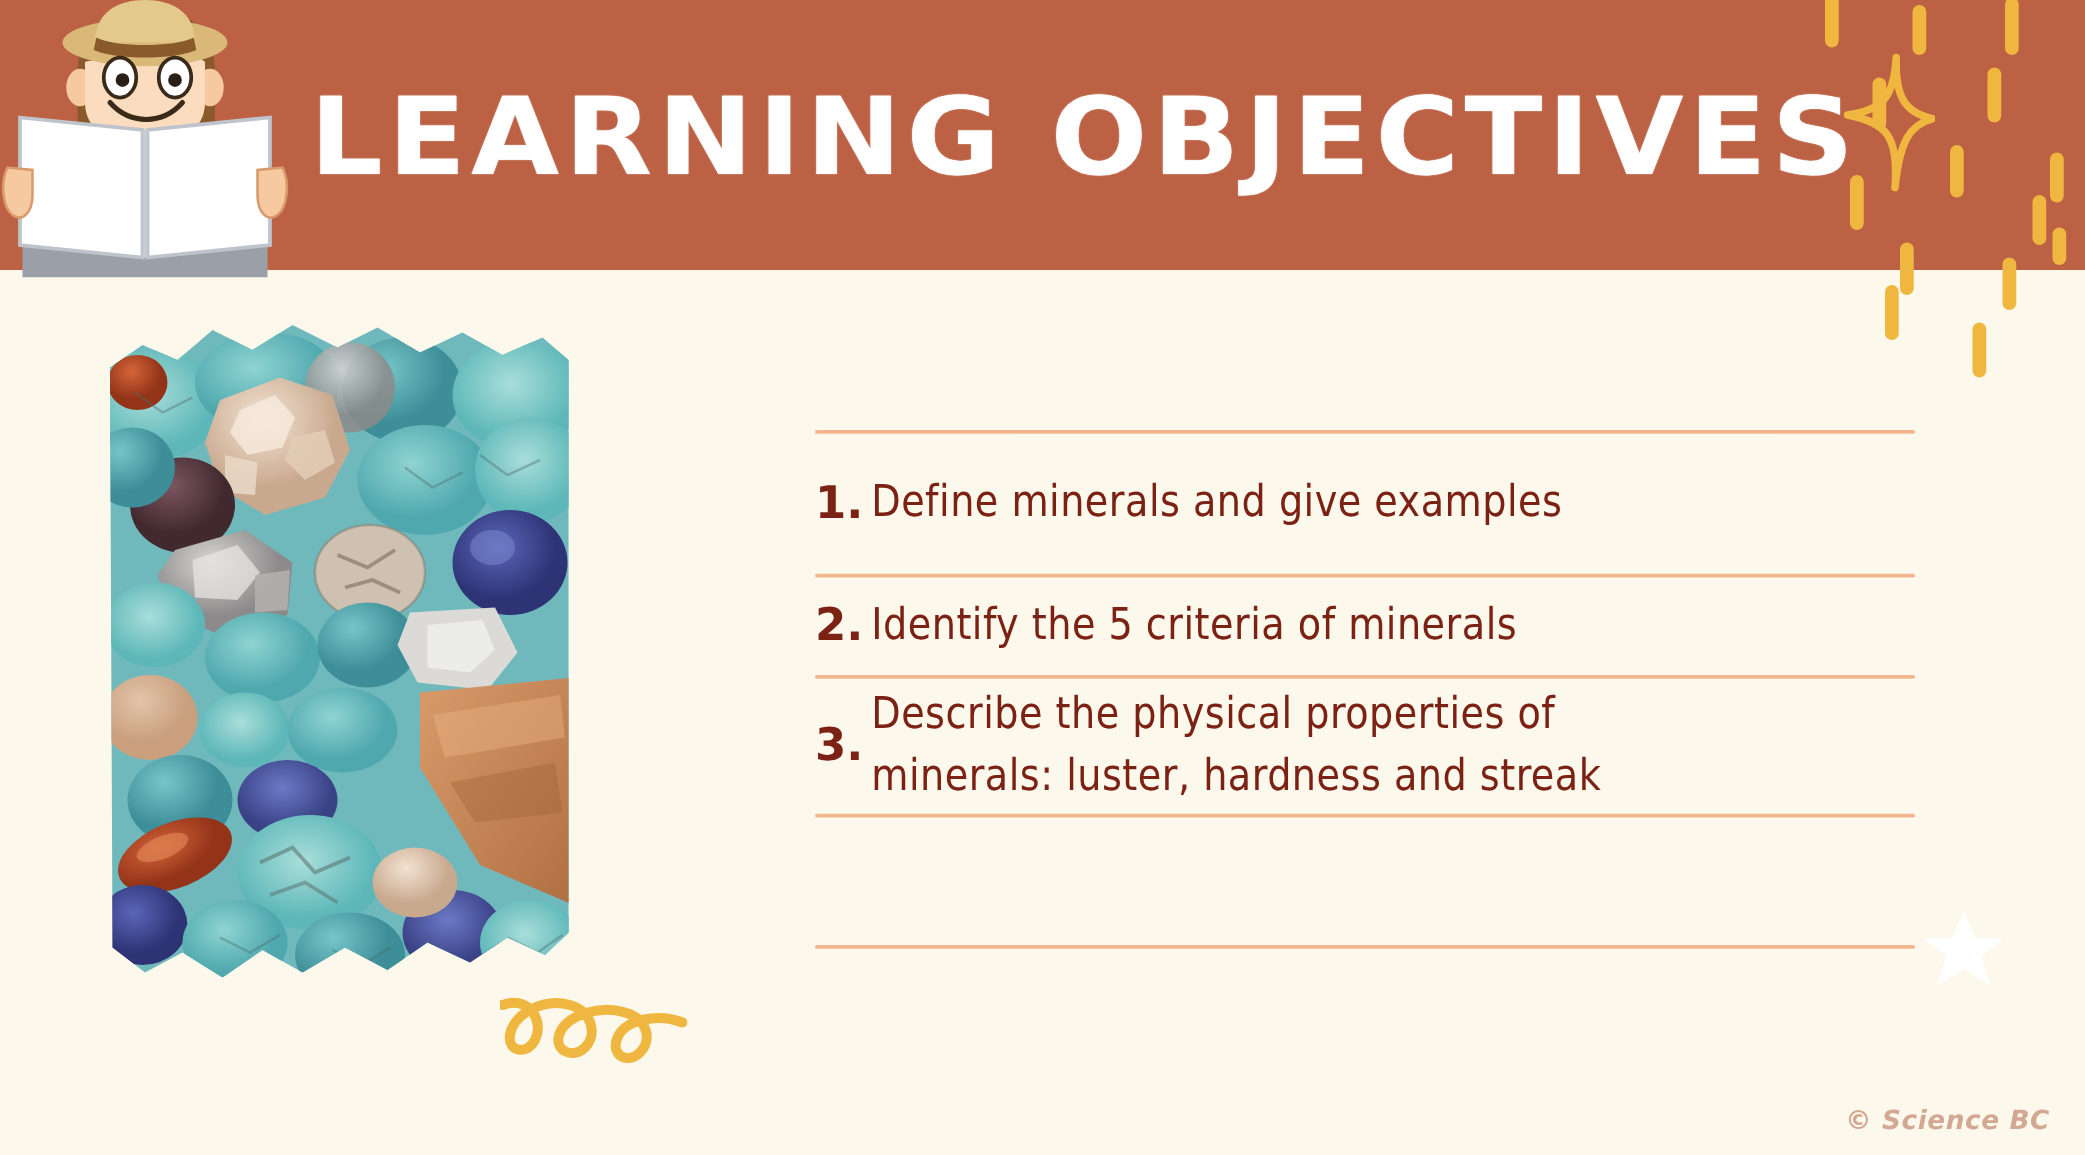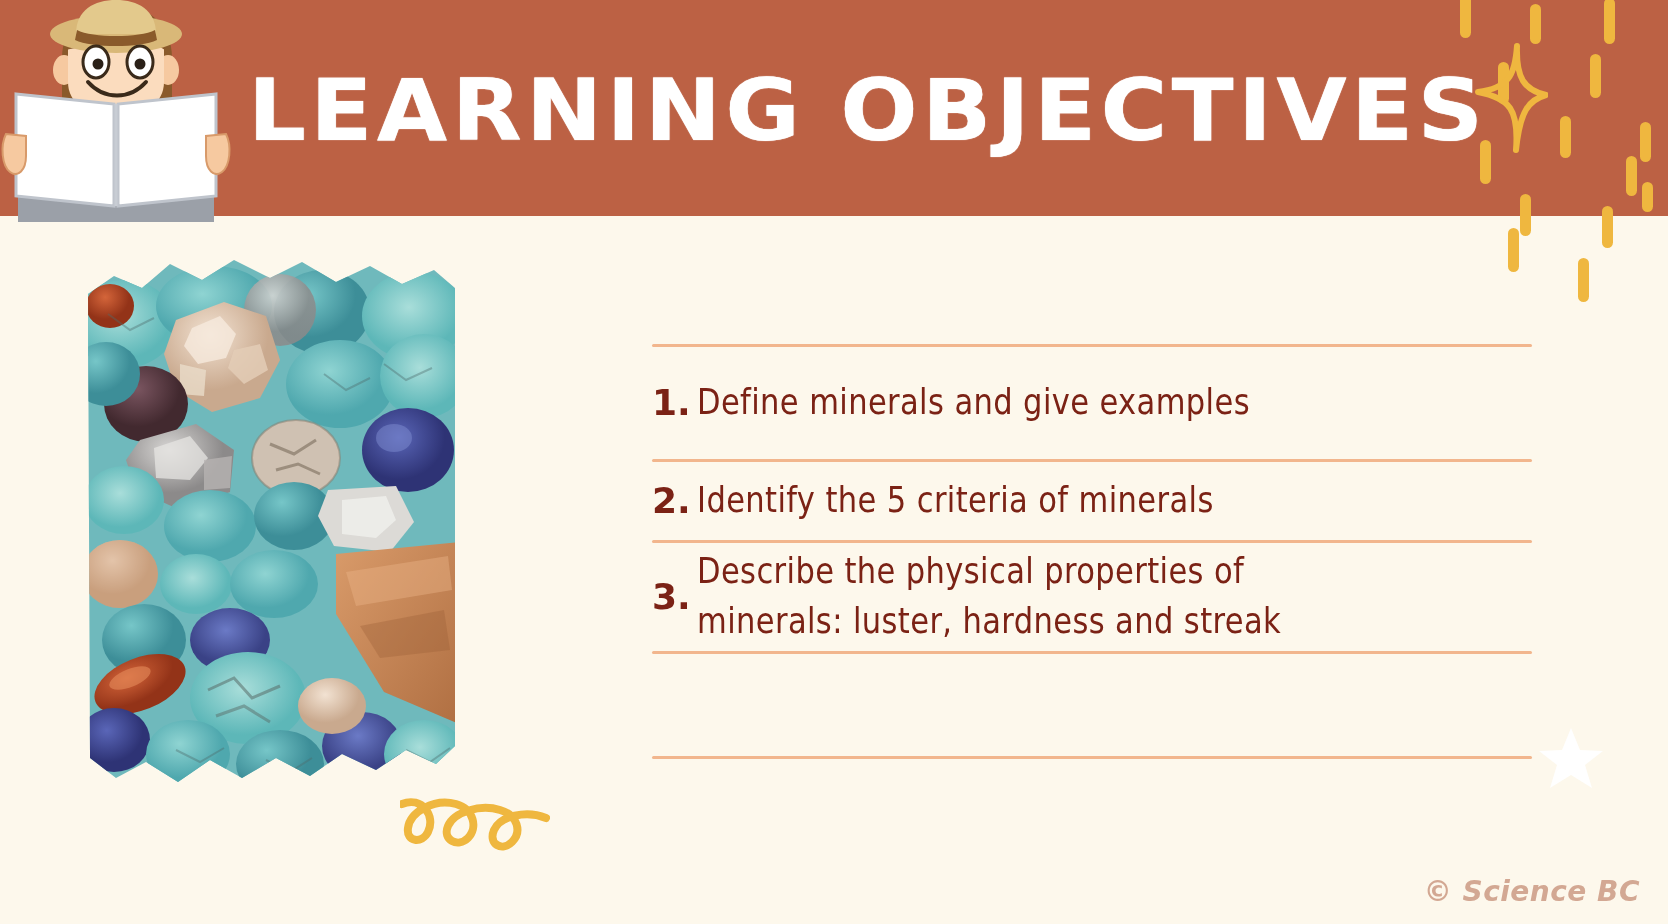--- a/index.html
+++ b/index.html
@@ -153,21 +153,21 @@
 
   
   .footer-credit {
     position: absolute;
     right: 28px;
     bottom: 16px;
     color: #D3A893;
     font-family: "DejaVu Sans", sans-serif;
     font-weight: bold;
     font-style: italic;
-    font-size: 28px;
+    font-size: 21px;
     letter-spacing: 0.5px;
   }
 </style>
 </head>
 <body>
 
 <div class="slide">
 
   <div class="header-band"></div>
 

